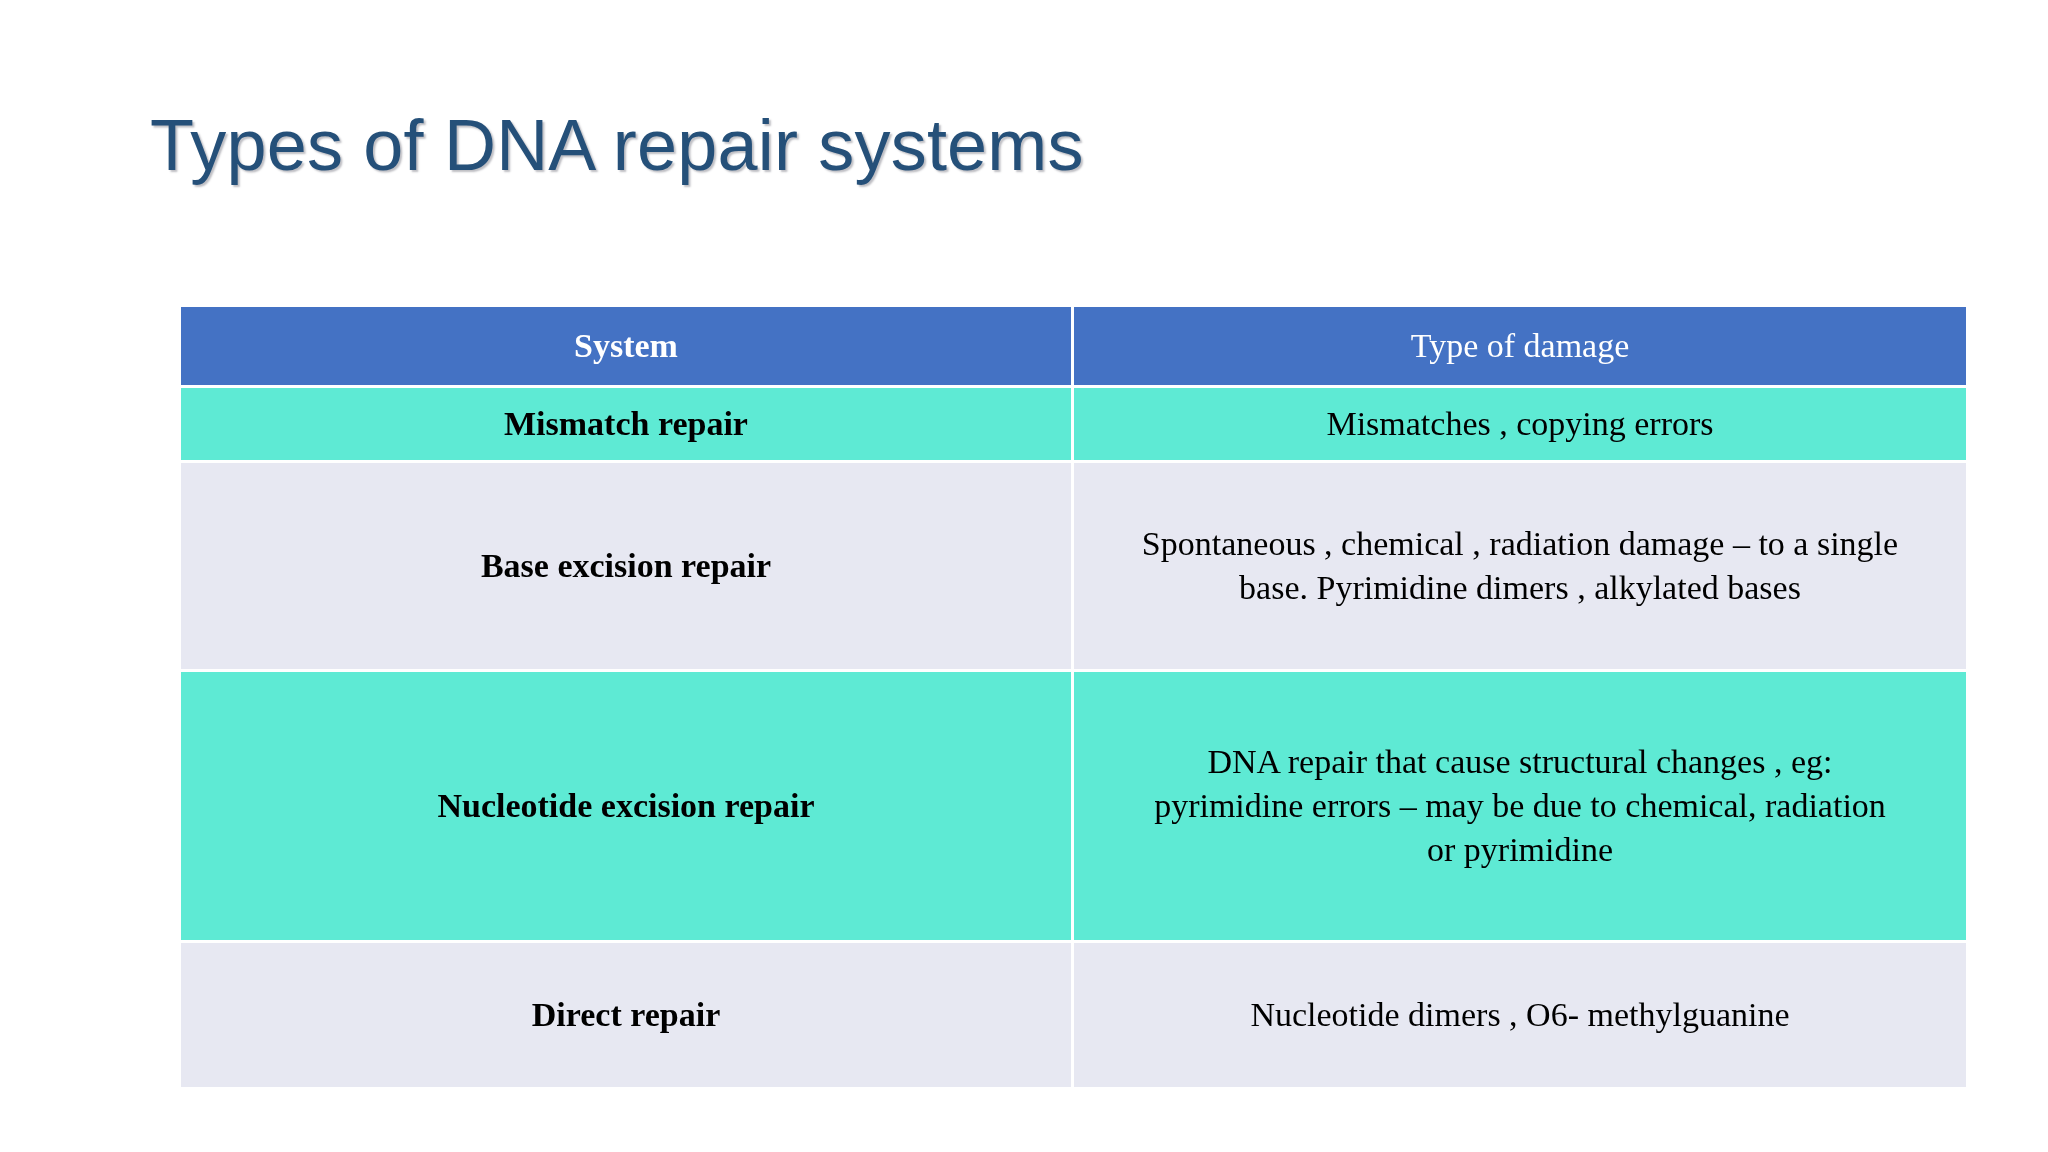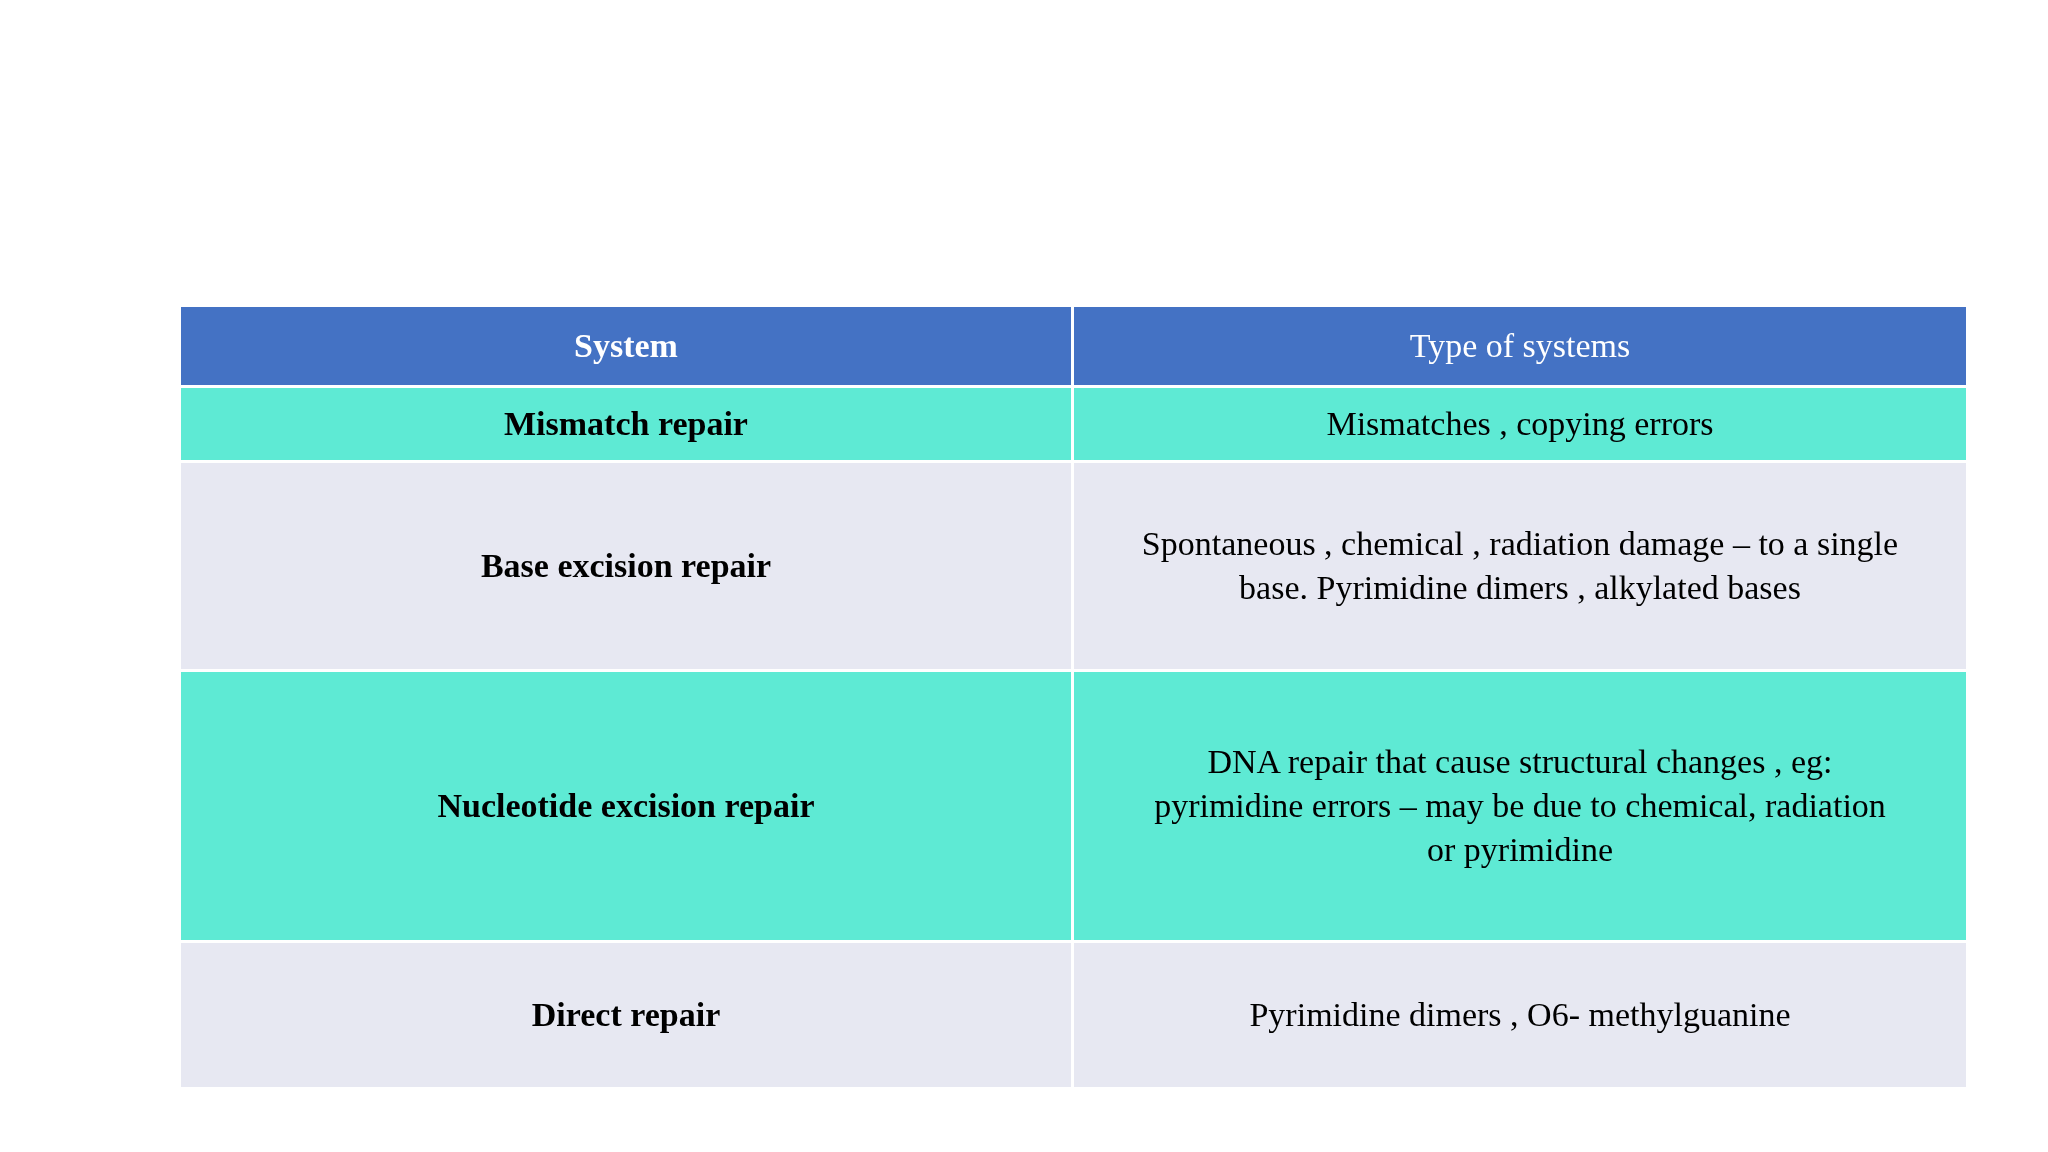--- a/index.html
+++ b/index.html
@@ -95,30 +95,31 @@
   tbody tr.row-h3 td { height: 268px; }
   tbody tr.row-h4 td { height: 144px; }
 
   .dmg-line { display: block; }
 </style>
 </head>
 <body>
 
 <div class="slide">
 
+  <div class="slide-title">Types of DNA repair systems</div>
 
   <table class="repair-table">
     <colgroup>
       <col class="col-system">
       <col class="col-damage">
     </colgroup>
     <thead>
       <tr>
         <th class="head-system">System</th>
-        <th class="head-damage">Type of systems</th>
+        <th class="head-damage">Type of damage</th>
       </tr>
     </thead>
     <tbody>
 
       <tr class="band-dark row-h1">
         <td class="cell-system">Mismatch repair</td>
         <td class="cell-damage">
           <span class="dmg-line">Mismatches , copying errors</span>
         </td>
       </tr>
@@ -136,20 +137,20 @@
         <td class="cell-damage">
           <span class="dmg-line">DNA repair that cause structural changes , eg:</span>
           <span class="dmg-line">pyrimidine errors – may be due to chemical, radiation</span>
           <span class="dmg-line">or pyrimidine</span>
         </td>
       </tr>
 
       <tr class="band-light row-h4">
         <td class="cell-system">Direct repair</td>
         <td class="cell-damage">
-          <span class="dmg-line">Pyrimidine dimers , O6- methylguanine</span>
+          <span class="dmg-line">Nucleotide dimers , O6- methylguanine</span>
         </td>
       </tr>
 
     </tbody>
   </table>
 
 </div>
 
 </body></html>

